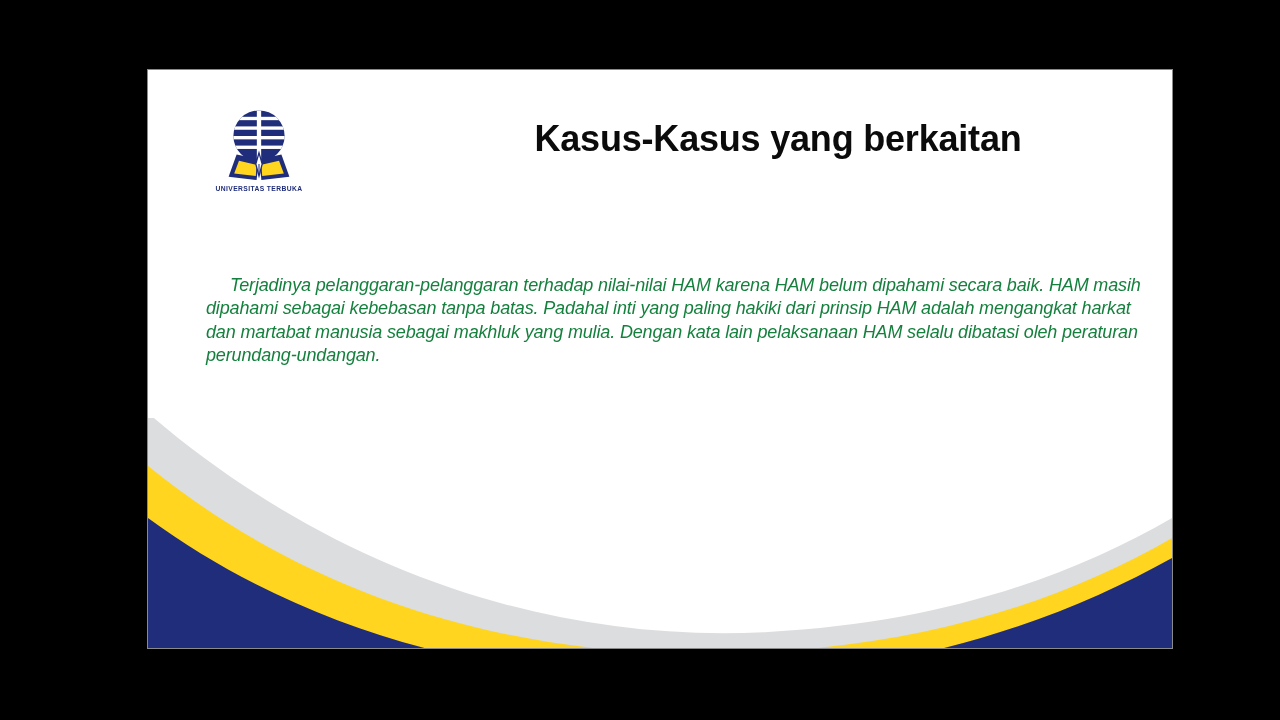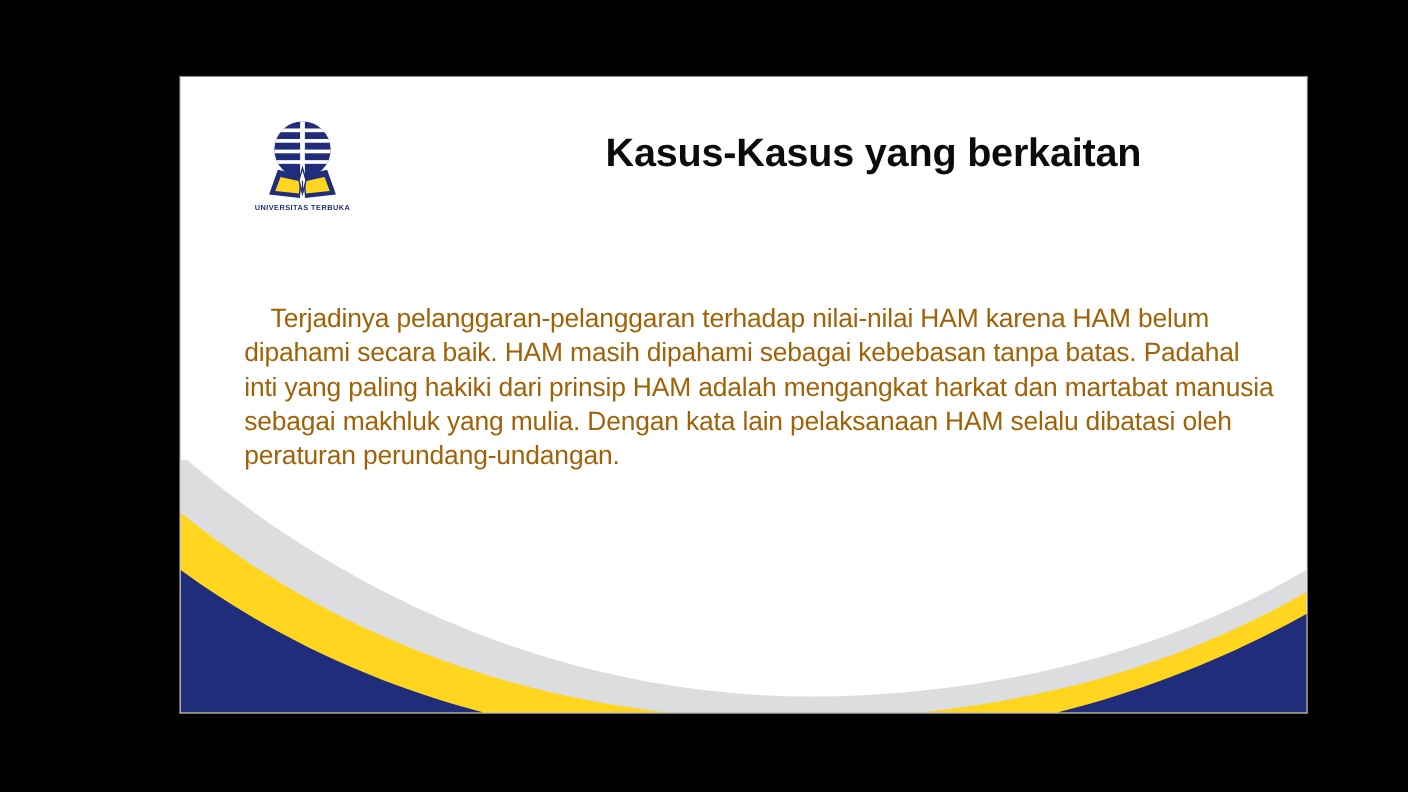--- a/index.html
+++ b/index.html
@@ -15,21 +15,21 @@
   #stage {
     position:relative;
     width:1280px;
     height:720px;
     background:#000000;
   }
 
   
   #slide {
     position:absolute;
-    left:164px;
+    left:148px;
     top:70px;
     width:1024px;
     height:578px;
     background:#ffffff;
     overflow:hidden;
     box-shadow:0 0 0 1px #8a8a8a;
   }
 
   
   #logo-block {
@@ -54,26 +54,27 @@
     color:#0b0b0b;
     letter-spacing:-0.2px;
   }
 
   
   #slide-body {
     position:absolute;
     left:58px;
     top:204px;
     width:940px;
-    font-size:24px;
+    font-size:18px;
     line-height:1.305;
-    color:#a16207;
+    color:#15803d;
     text-indent:24px;
     text-align:left;
     letter-spacing:-0.15px;
+    font-style:italic;
   }
 
   
   #wave {
     position:absolute;
     left:0;
     bottom:0;
     width:1024px;
     height:230px;
     display:block;

